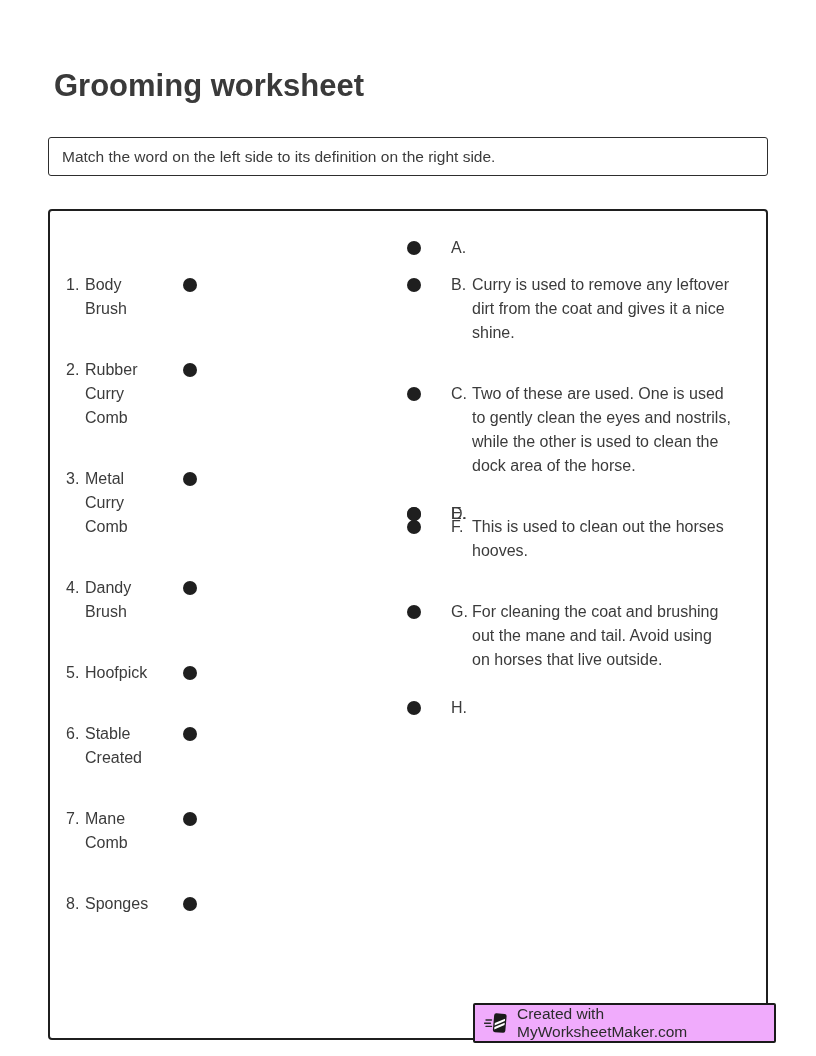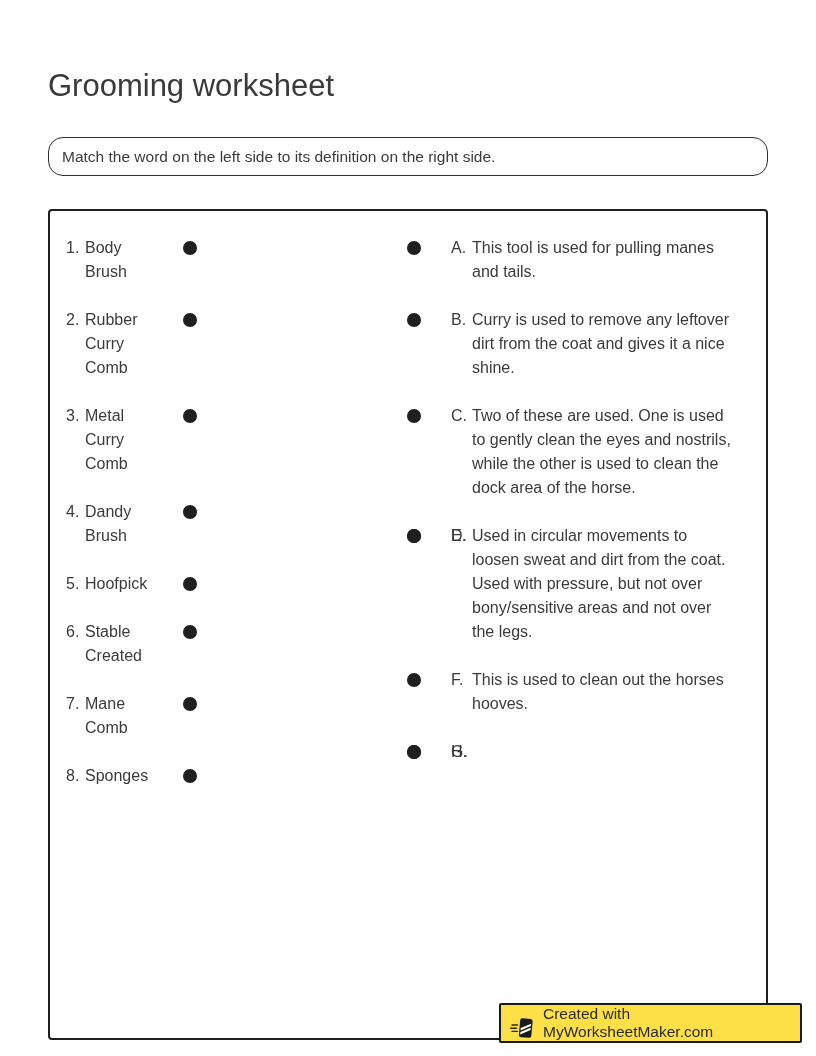--- a/index.html
+++ b/index.html
@@ -6,33 +6,33 @@
   body {
     width: 816px; height: 1056px;
     background: #ffffff;
     font-family: "Liberation Sans", sans-serif;
     color: #3b3b3b;
     position: relative;
     overflow: hidden;
   }
   .page-title {
     position: absolute;
-    left: 48px; top: 44px;
+    left: 54px; top: 44px;
     font-size: 31px;
     line-height: 42px;
-    font-weight: 400;
+    font-weight: 700;
     color: #3a3a3a;
   }
   .instructions-box {
     position: absolute;
     left: 48px; top: 137px;
     width: 720px; height: 39px;
     box-sizing: border-box;
     border: 1.5px solid #2e2e2e;
-    border-radius: 15px;
+    border-radius: 3px;
     background: #ffffff;
     display: flex;
     align-items: center;
     padding-left: 13px;
     font-size: 15.5px;
     color: #3b3b3b;
   }
   .worksheet-box {
     position: absolute;
     left: 48px; top: 209px;
@@ -65,31 +65,31 @@
   .defs-col .item-letter { position: absolute; left: 44px; top: 0; }
   .defs-col .match-dot { left: 0; }
   .match-dot {
     position: absolute;
     top: 5px;
     width: 14px; height: 14px;
     background: #1f1f1f;
     border-radius: 50%;
     cursor: pointer;
   }
-  .item-text { white-space: pre-line; }
+  .item-text { white-space: pre-line; margin-top: 37px; }
   .credit-badge {
     position: absolute;
-    left: 499px; top: 1003px;
+    left: 473px; top: 1003px;
     width: 303px; height: 40px;
     box-sizing: border-box;
-    background: #fde047;
+    background: #f0abfc;
     border: 2px solid #1a1a1a;
     border-radius: 2px;
     display: flex;
-    align-items: flex-end;
+    align-items: center;
     gap: 7px;
     padding: 0 6px 0 9px;
     font-size: 15.5px;
     color: #2b2b2b;
     z-index: 5;
     cursor: pointer;
   }
   .credit-badge .logo { flex: 0 0 auto; display: block; }
 </style>
 </head>
@@ -151,22 +151,20 @@
       <span class="item-num">8.</span>
       <div class="item-text">Sponges</div>
       <span class="match-dot"></span>
     </div>
   </div>
 
   <div class="defs-col">
     <div class="match-item">
       <span class="match-dot"></span>
       <span class="item-letter">A.</span>
-      <div class="item-text">This tool is used for pulling manes
-and tails.</div>
     </div>
     <div class="match-item">
       <span class="match-dot"></span>
       <span class="item-letter">B.</span>
       <div class="item-text">Curry is used to remove any leftover
 dirt from the coat and gives it a nice
 shine.</div>
     </div>
     <div class="match-item">
       <span class="match-dot"></span>
@@ -176,35 +174,33 @@
 while the other is used to clean the
 dock area of the horse.</div>
     </div>
     <div class="match-item">
       <span class="match-dot"></span>
       <span class="item-letter">D.</span>
     </div>
     <div class="match-item">
       <span class="match-dot"></span>
       <span class="item-letter">E.</span>
-      <div class="item-text">Used in circular movements to
-loosen sweat and dirt from the coat.
-Used with pressure, but not over
-bony/sensitive areas and not over
-the legs.</div>
     </div>
     <div class="match-item">
       <span class="match-dot"></span>
       <span class="item-letter">F.</span>
       <div class="item-text">This is used to clean out the horses
 hooves.</div>
     </div>
     <div class="match-item">
       <span class="match-dot"></span>
       <span class="item-letter">G.</span>
+      <div class="item-text">For cleaning the coat and brushing
+out the mane and tail. Avoid using
+on horses that live outside.</div>
     </div>
     <div class="match-item">
       <span class="match-dot"></span>
       <span class="item-letter">H.</span>
     </div>
   </div>
 
 </div>
 
 <div class="credit-badge">

